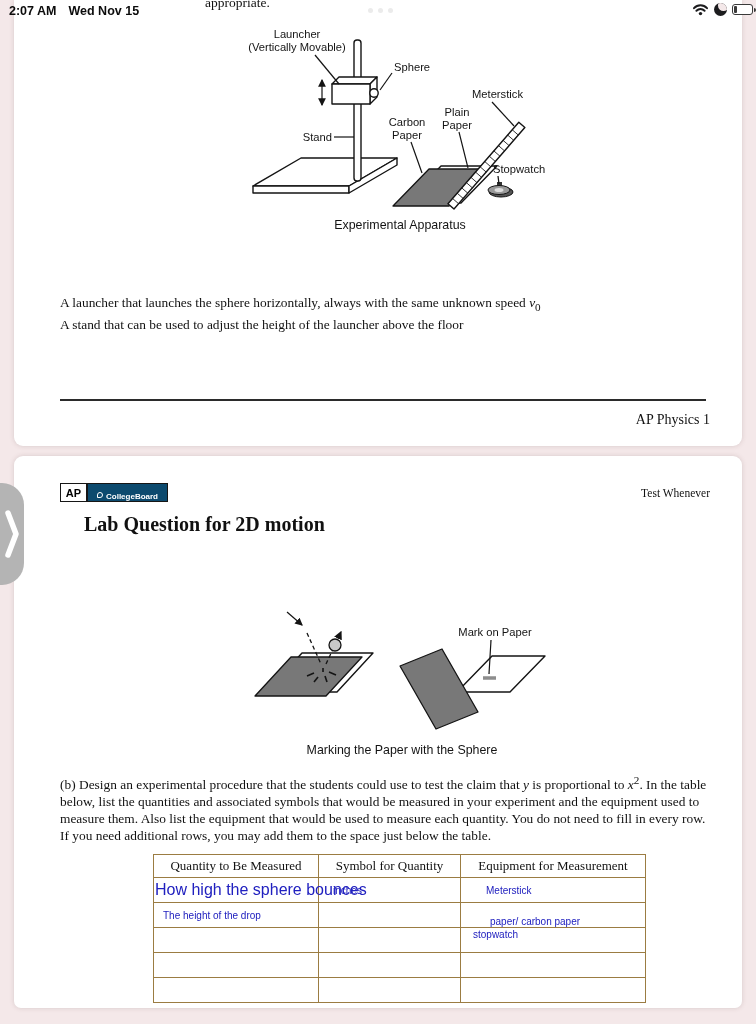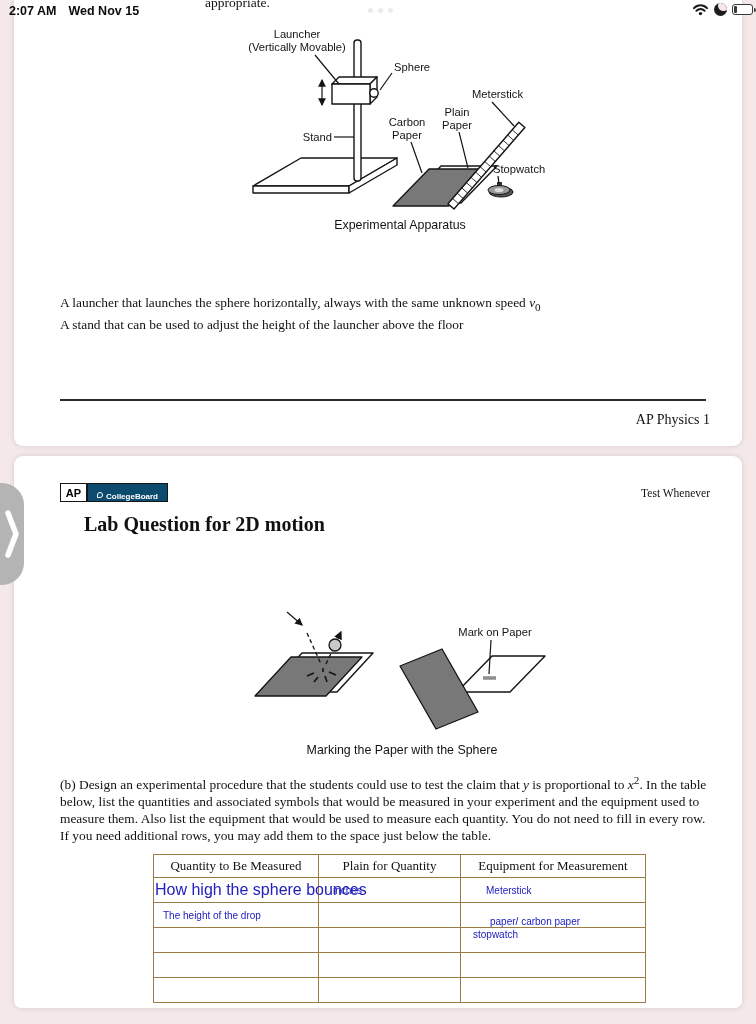--- a/index.html
+++ b/index.html
@@ -211,21 +211,21 @@
 
   <table class="meas">
     <colgroup>
         <col>
         <col>
         <col>
       </colgroup>
     <tbody>
         <tr>
       <th>Quantity to Be Measured</th>
-      <th>Plain for Quantity</th>
+      <th>Symbol for Quantity</th>
       <th>Equipment for Measurement</th>
     </tr>
     <tr class="r1">
       <td>How high the sphere bounces</td>
       <td>inches</td>
       <td>Meterstick</td>
     </tr>
     <tr class="r2">
       <td>The height of the drop</td>
       <td></td>

